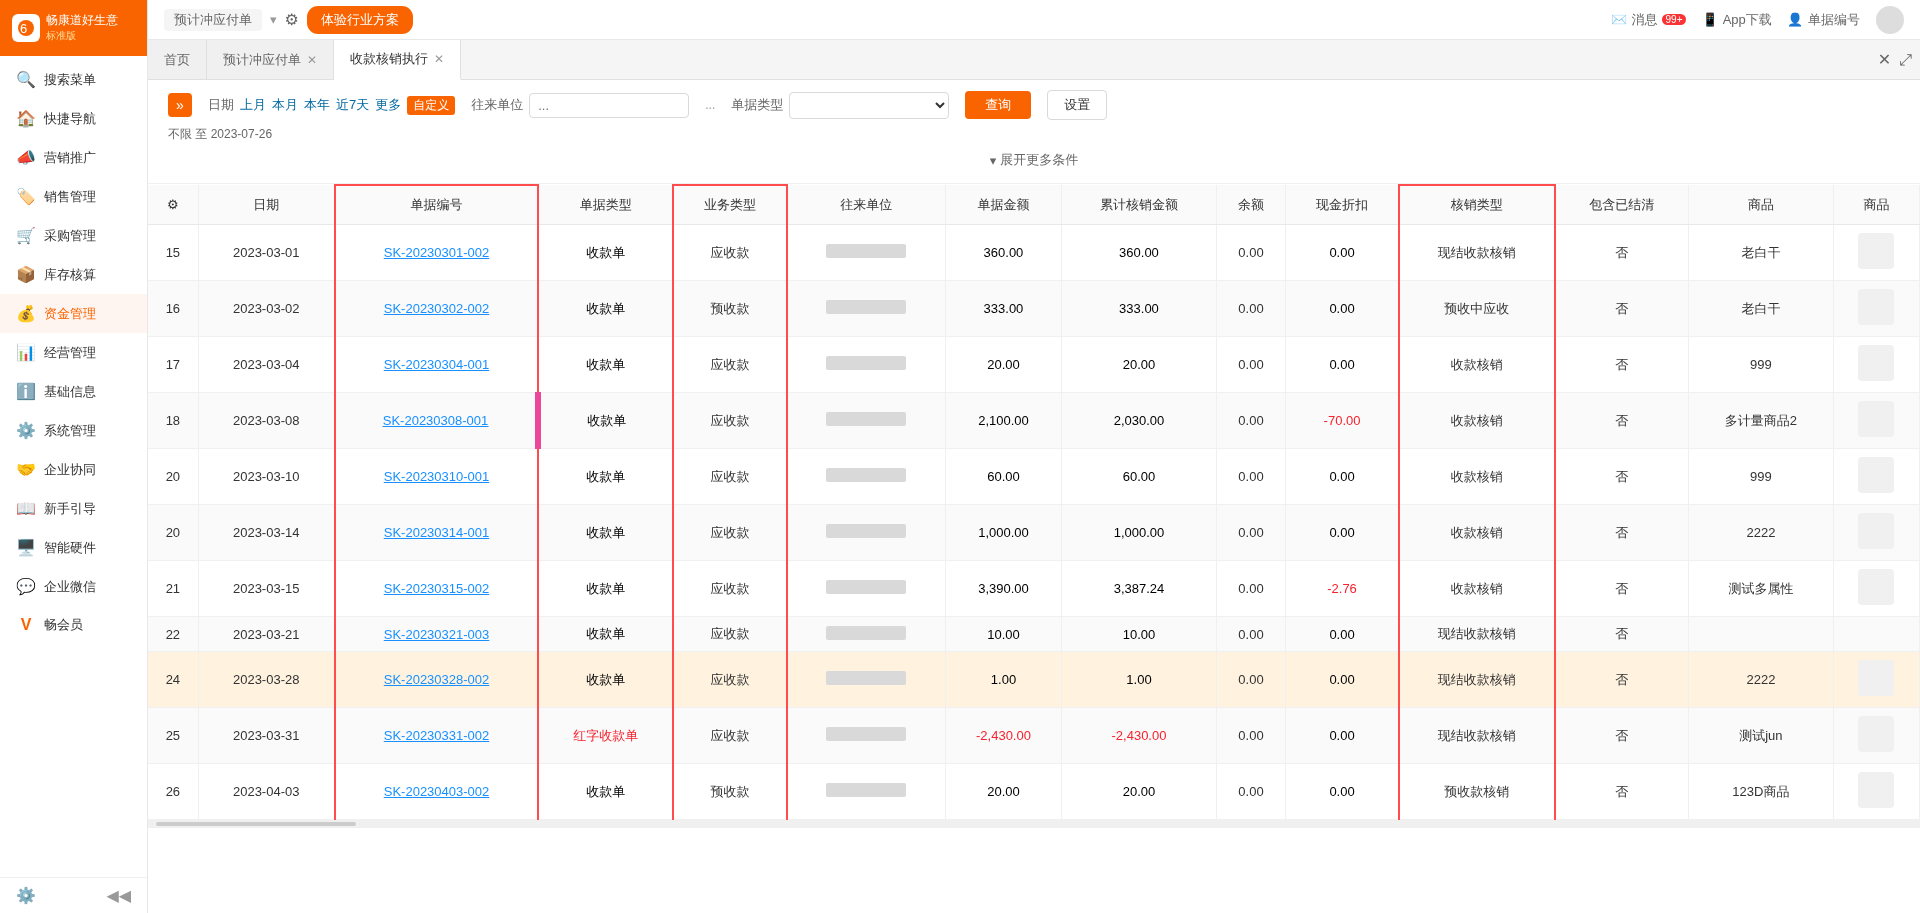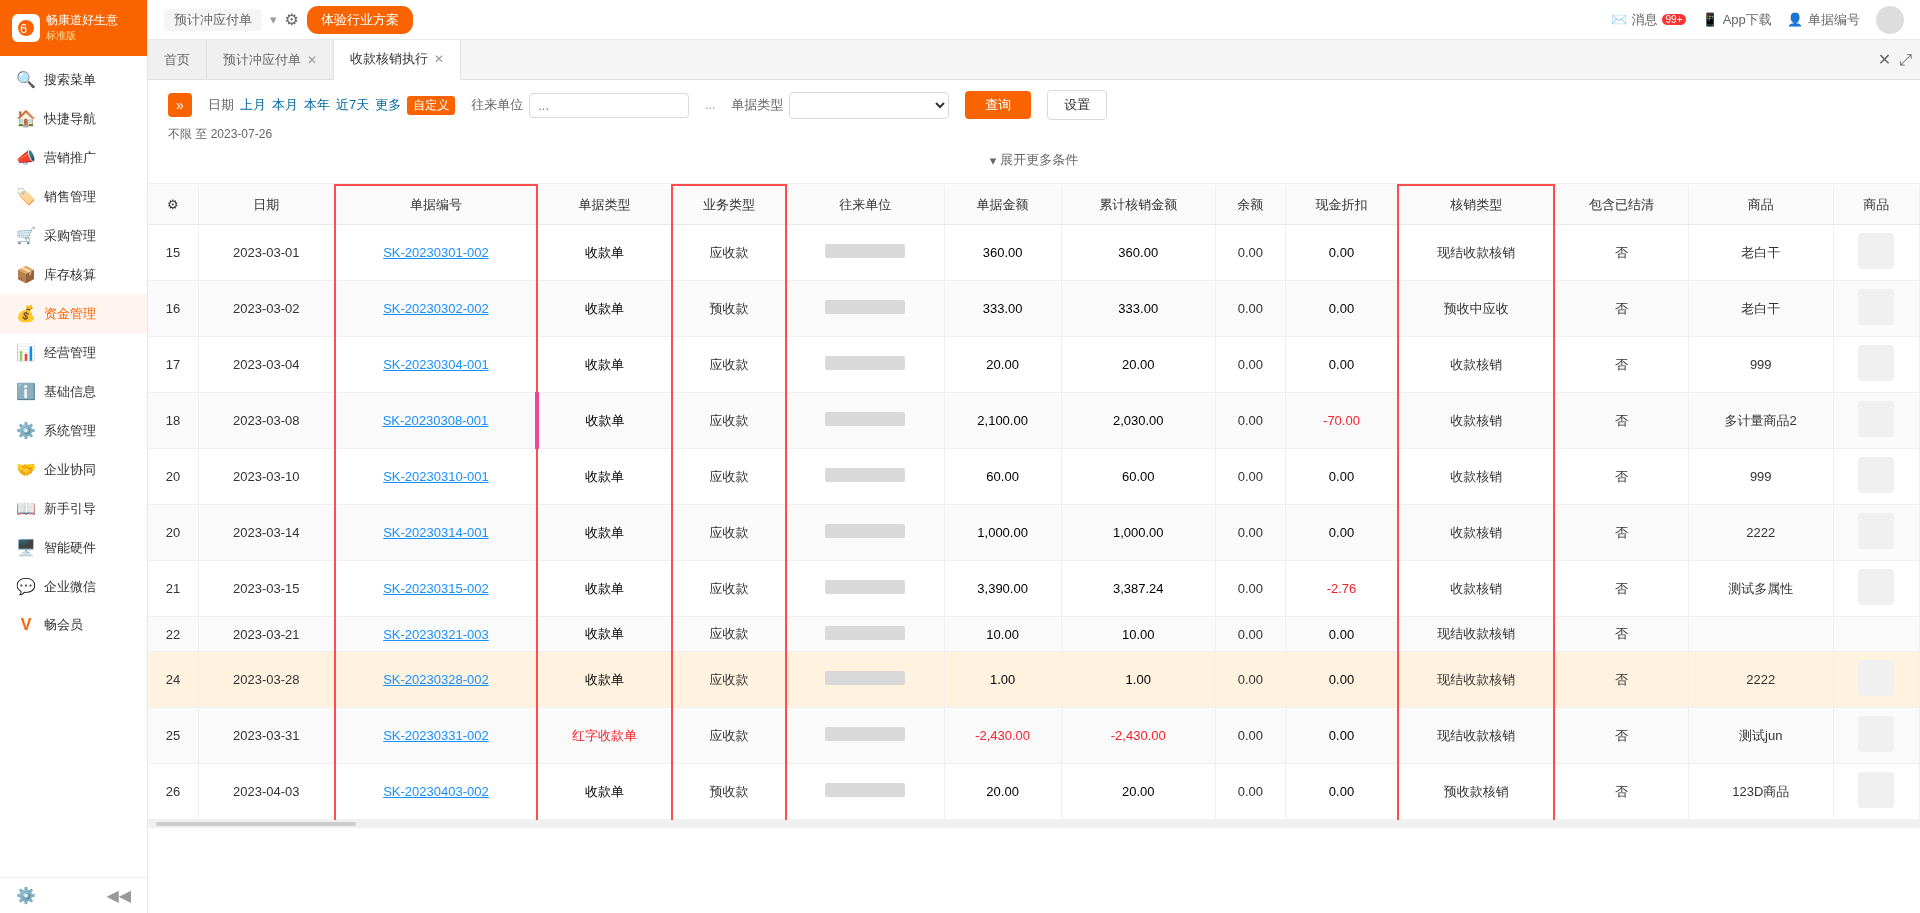--- a/index.html
+++ b/index.html
@@ -332,21 +332,21 @@
     <td style="border-left:2px solid #ff4d4f;border-right:2px solid #ff4d4f;">收款核销</td>
     <td>否</td>
     <td>999</td>
     <td>
       <div style="width:36px;height:36px;background:#f0f0f0;border-radius:4px;display:inline-block;"></div>
     </td>
   </tr>
           <tr>
     <td>18</td>
     <td>2023-03-08</td>
-    <td style="border-left:2px solid #ff4d4f;border-right:4px solid #ec4899;text-decoration:underline;">
+    <td style="border-left:2px solid #ff4d4f;border-right:6px solid #ec4899;text-decoration:underline;">
       <a class="link-cell">SK-20230308-001</a>
     </td>
     <td style="color:inherit">收款单</td>
     <td style="border-left:2px solid #ff4d4f;border-right:2px solid #ff4d4f;">应收款</td>
     <td>
       <span style="display:inline-block;width:80px;height:14px;background:#d9d9d9;border-radius:2px;"></span>
     </td>
     <td style="color:inherit">2,100.00</td>
     <td style="color:inherit">2,030.00</td>
     <td>0.00</td>

